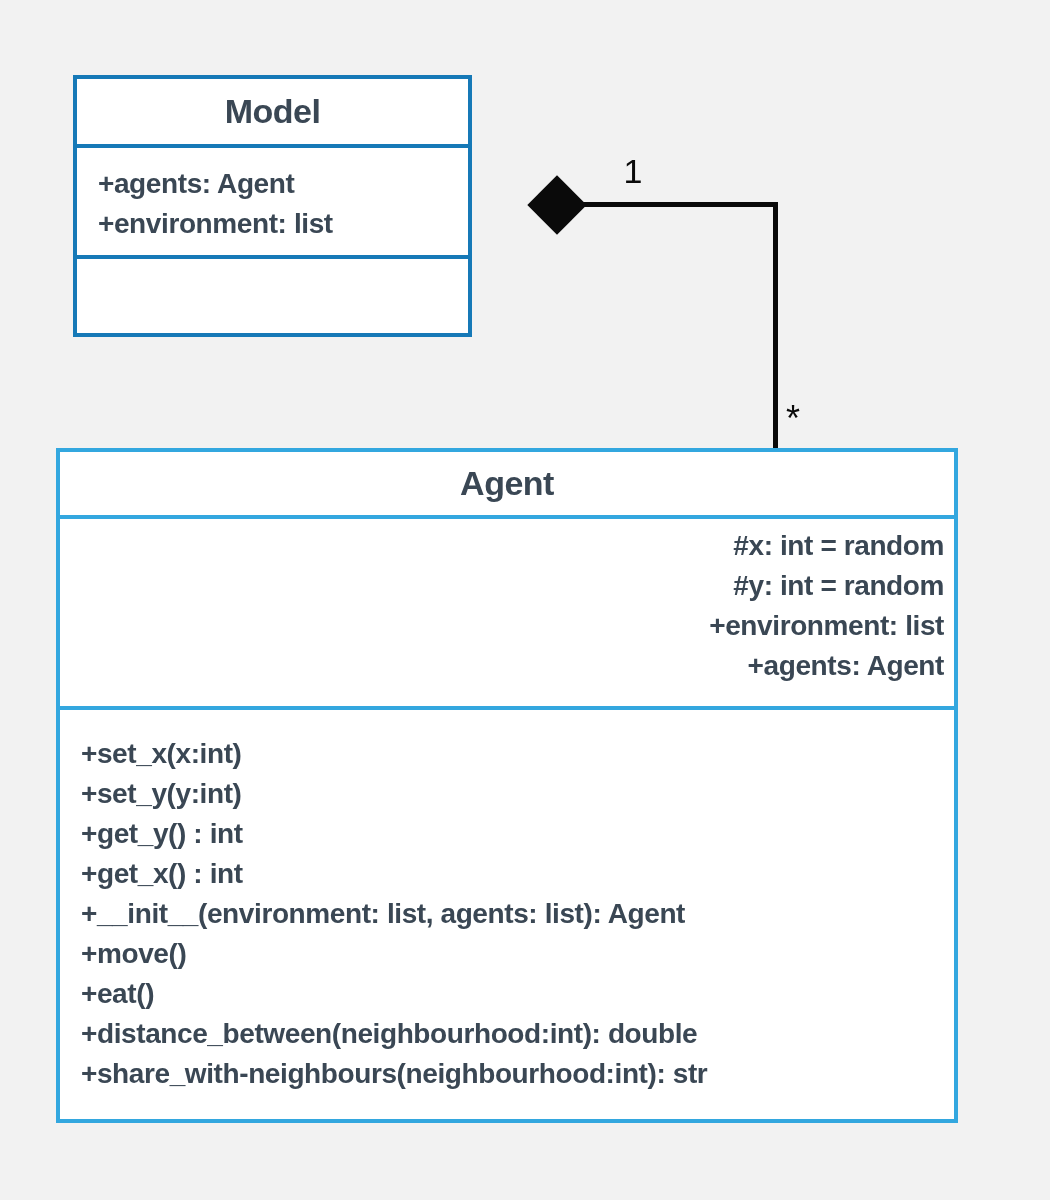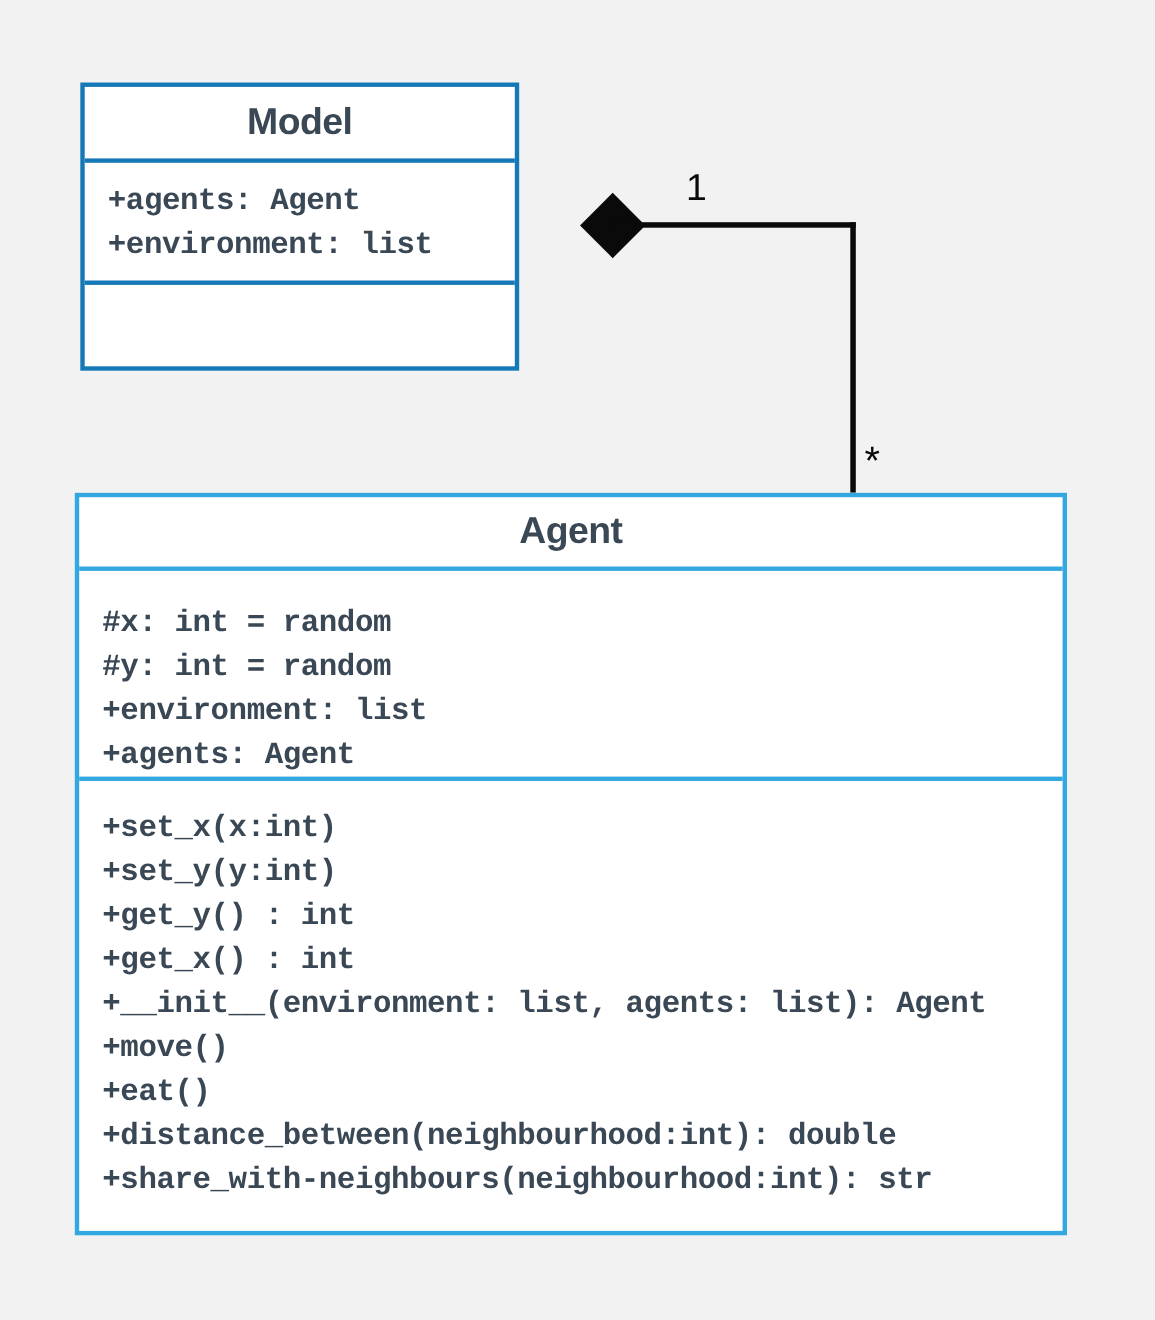--- a/index.html
+++ b/index.html
@@ -22,41 +22,41 @@
     width: 1050px; height: 1200px;
     background: var(--bg);
   }
   .uml-class {
     position: absolute;
     background: var(--box_fill);
     display: flex;
     flex-direction: column;
   }
   .uml-class.model { left: 73px; top: 75px; width: 399px; height: 262px; border: 4px solid var(--model_border); }
-  .uml-class.agent { left: 68px; top: 448px; width: 902px; height: 675px; border: 4px solid var(--agent_border); }
+  .uml-class.agent { left: 56px; top: 448px; width: 902px; height: 675px; border: 4px solid var(--agent_border); }
   .uml-title {
     display: flex; align-items: center; justify-content: center;
     font-weight: bold;
     font-size: 34px;
     color: var(--text);
     letter-spacing: -0.5px;
   }
   .model .uml-title { height: 69px; border-bottom: 4px solid var(--model_border); }
   .agent .uml-title { height: 67px; border-bottom: 4px solid var(--agent_border); }
   .uml-compartment {
     color: var(--text);
     font-weight: bold;
     font-size: 28px;
     letter-spacing: -0.4px;
     padding: 16px 10px 0 21px;
   }
-  .uml-compartment .member { line-height: 40px; white-space: nowrap; font-family: Liberation Mono, monospace; }
+  .uml-compartment .member { line-height: 40px; white-space: nowrap; }
   .model .attrs { height: 111px; border-bottom: 4px solid var(--model_border); }
   .model .methods { flex: 1; }
-  .agent .attrs { height: 191px; border-bottom: 4px solid var(--agent_border); padding-top: 29px; }
+  .agent .attrs { height: 191px; border-bottom: 4px solid var(--agent_border); padding-top: 7px; text-align: right; }
   .agent .methods { flex: 1; padding-top: 24px; }
   
   .edge-h {
     position: absolute;
     left: 557px; top: 202px; width: 221px; height: 5px;
     background: var(--connector);
   }
   .edge-v {
     position: absolute;
     left: 773px; top: 202px; width: 5px; height: 246px;

